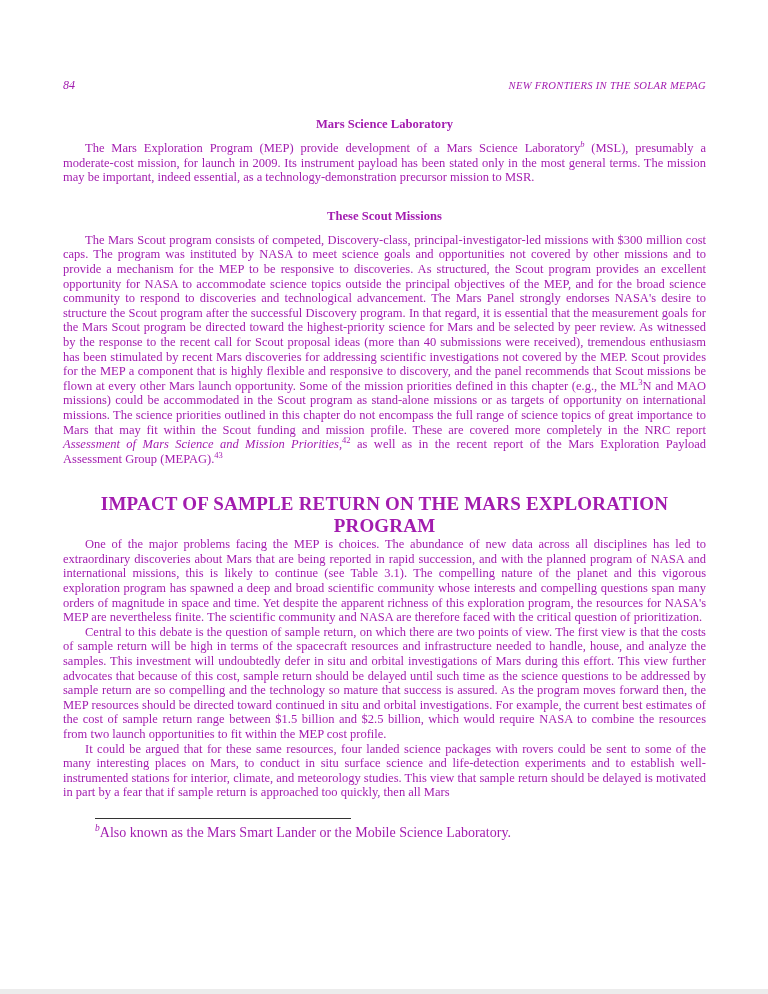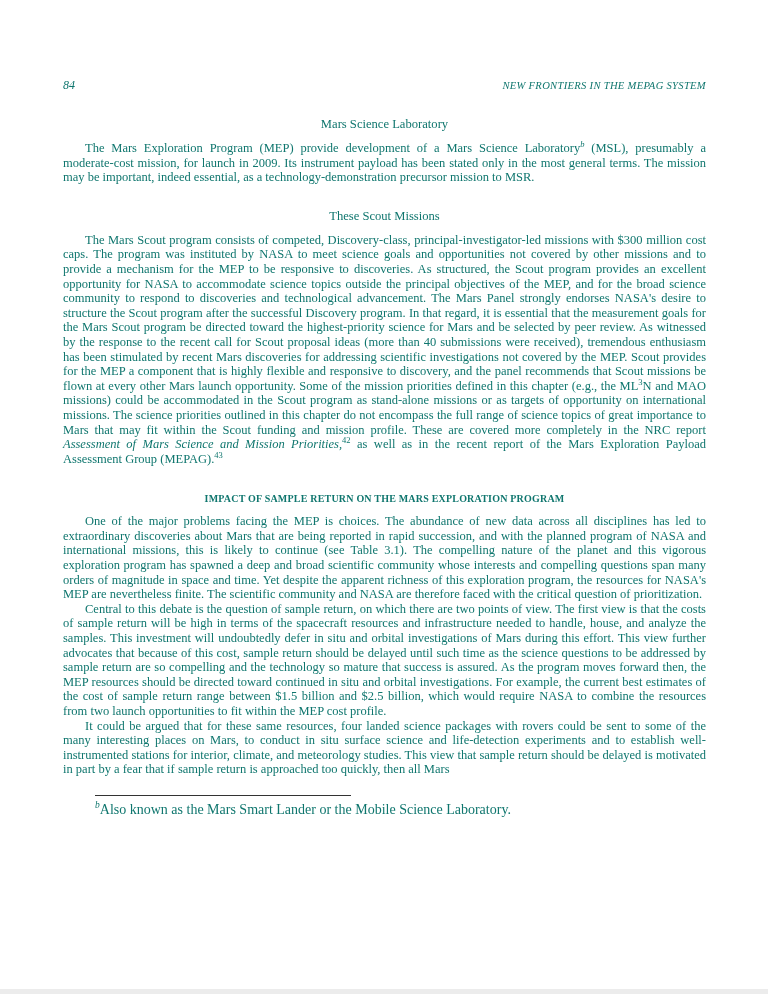--- a/index.html
+++ b/index.html
@@ -2,50 +2,50 @@
 <html><head>
 <meta charset="utf-8">
 <style>
   html, body { margin: 0; padding: 0; background: #ffffff; }
   .page {
     position: relative;
     width: 768px;
     height: 994px;
     background: #ffffff;
     font-family: "Liberation Serif", "DejaVu Serif", serif;
-    color: #0f766e;
+    color: #a21caf;
     overflow: hidden;
   }
   .content {
     position: absolute;
     left: 63px;
     top: 78px;
     width: 643px;
   }
   .running-header {
     display: flex;
     justify-content: space-between;
     align-items: baseline;
     font-style: italic;
     margin-bottom: 2px;
   }
   .page-number { font-size: 12px; }
   .running-title { font-size: 10.6px; letter-spacing: 0.3px; }
   .section-heading {
     text-align: center;
-    font-weight: normal;
+    font-weight: bold;
     font-size: 12.6px;
     margin: 24px 0 9px 0;
   }
   .major-heading {
     text-align: center;
     font-weight: bold;
-    font-size: 10px;
+    font-size: 19px;
     letter-spacing: 0.2px;
-    margin: 27px 0 10px 0;
+    margin: 27px 0 0 0;
   }
   p.body-para {
     font-size: 12.5px;
     line-height: 14.6px;
     text-align: justify;
     text-indent: 22px;
     margin: 0;
   }
   sup { font-size: 0.68em; vertical-align: super; line-height: 0; }
   .it { font-style: italic; }
@@ -72,21 +72,21 @@
   }
 </style>
 </head>
 <body>
 
 <div class="page">
   <div class="content">
 
     <div class="running-header">
       <span class="page-number">84</span>
-      <span class="running-title">NEW FRONTIERS IN THE MEPAG SYSTEM</span>
+      <span class="running-title">NEW FRONTIERS IN THE SOLAR MEPAG</span>
     </div>
 
     <div class="section-heading">Mars Science Laboratory</div>
     <p class="body-para"><span>The Mars Exploration Program (MEP) provide development of a Mars Science Laboratory</span><sup class="it">b</sup><span> (MSL), presumably a moderate-cost mission, for launch in 2009. Its instrument payload has been stated only in the most general terms. The mission may be important, indeed essential, as a technology-demonstration precursor mission to MSR.</span></p>
 
     <div class="section-heading">These Scout Missions</div>
     <p class="body-para"><span>The Mars Scout program consists of competed, Discovery-class, principal-investigator-led missions with $300 million cost caps. The program was instituted by NASA to meet science goals and opportunities not covered by other missions and to provide a mechanism for the MEP to be responsive to discoveries. As structured, the Scout program provides an excellent opportunity for NASA to accommodate science topics outside the principal objectives of the MEP, and for the broad science community to respond to discoveries and technological advancement. The Mars Panel strongly endorses NASA's desire to structure the Scout program after the successful Discovery program. In that regard, it is essential that the measurement goals for the Mars Scout program be directed toward the highest-priority science for Mars and be selected by peer review. As witnessed by the response to the recent call for Scout proposal ideas (more than 40 submissions were received), tremendous enthusiasm has been stimulated by recent Mars discoveries for addressing scientific investigations not covered by the MEP. Scout provides for the MEP a component that is highly flexible and responsive to discovery, and the panel recommends that Scout missions be flown at every other Mars launch opportunity. Some of the mission priorities defined in this chapter (e.g., the ML</span><sup>3</sup><span>N and MAO missions) could be accommodated in the Scout program as stand-alone missions or as targets of opportunity on international missions. The science priorities outlined in this chapter do not encompass the full range of science topics of great importance to Mars that may fit within the Scout funding and mission profile. These are covered more completely in the NRC report </span><span class="it">Assessment of Mars Science and Mission Priorities,</span><sup>42</sup><span> as well as in the recent report of the Mars Exploration Payload Assessment Group (MEPAG).</span><sup>43</sup></p>
 
     <div class="major-heading">IMPACT OF SAMPLE RETURN ON THE MARS EXPLORATION PROGRAM</div>
     <p class="body-para"><span>One of the major problems facing the MEP is choices. The abundance of new data across all disciplines has led to extraordinary discoveries about Mars that are being reported in rapid succession, and with the planned program of NASA and international missions, this is likely to continue (see Table 3.1). The compelling nature of the planet and this vigorous exploration program has spawned a deep and broad scientific community whose interests and compelling questions span many orders of magnitude in space and time. Yet despite the apparent richness of this exploration program, the resources for NASA's MEP are nevertheless finite. The scientific community and NASA are therefore faced with the critical question of prioritization.</span></p>

